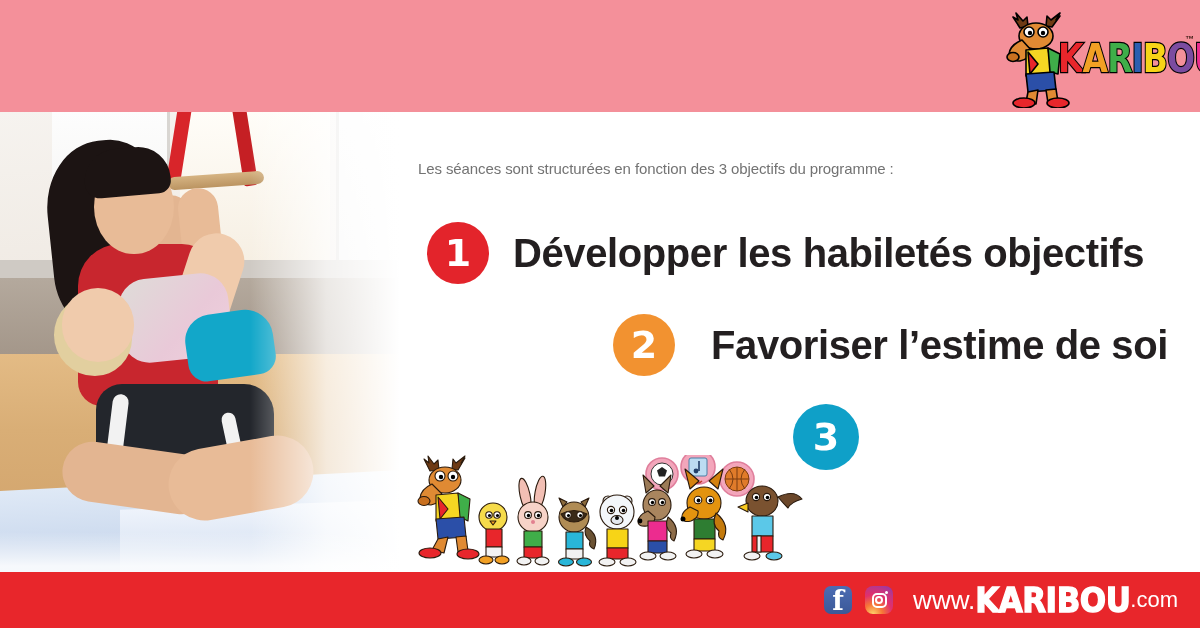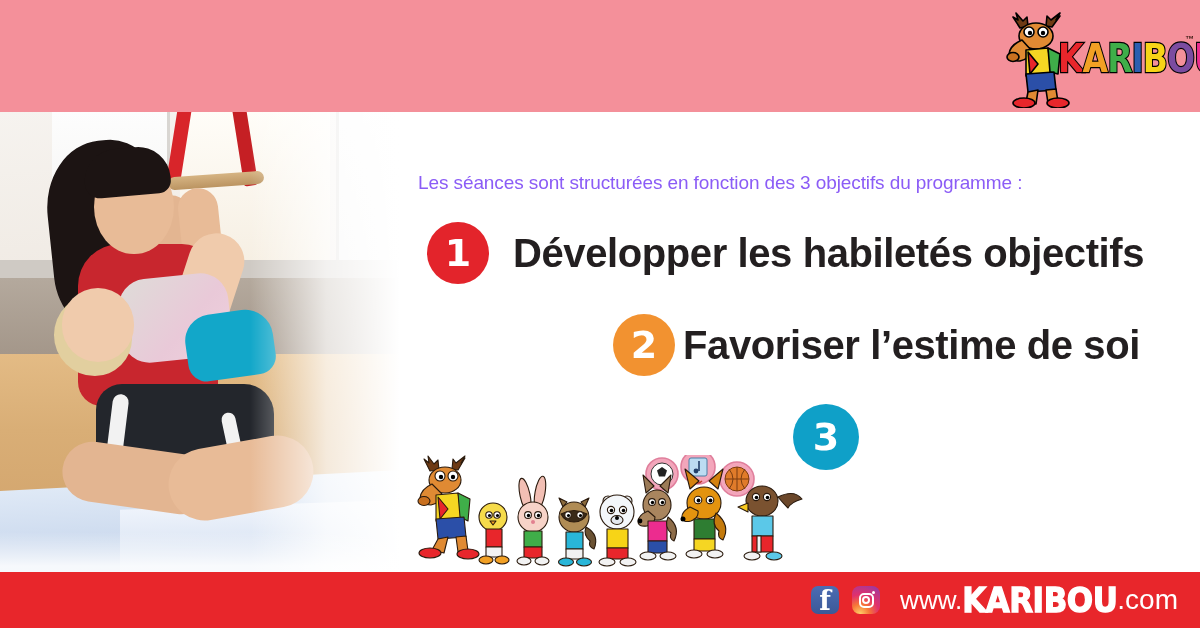--- a/index.html
+++ b/index.html
@@ -89,23 +89,23 @@
   .ph-child-legs { position:absolute; left:180px; top:120px; width:56px; height:110px; background:#f0cbac; border-radius:28px; transform:rotate(18deg); }
   .ph-child-short { position:absolute; left:186px; top:200px; width:88px; height:66px; background:#12a7c9; border-radius:26px 28px 18px 18px; transform:rotate(-8deg); }
   .ph-shorts { position:absolute; left:96px; top:272px; width:178px; height:110px; background:#23262c; border-radius:26px 30px 34px 38px; }
   .ph-shorts-trim { position:absolute; left:108px; top:282px; width:16px; height:92px; background:#f2f2f2; border-radius:10px; transform:rotate(7deg); }
   .ph-shorts-trim2 { position:absolute; left:228px; top:300px; width:14px; height:76px; background:#f2f2f2; border-radius:10px; transform:rotate(-12deg); }
   .ph-leg1 { position:absolute; left:62px; top:336px; width:150px; height:60px; background:#e3b591; border-radius:34px; transform:rotate(8deg); }
   .ph-leg2 { position:absolute; left:168px; top:330px; width:146px; height:72px; background:#e8bb97; border-radius:38px; transform:rotate(-10deg); }
 
   
   .intro {
-    position:absolute; left:418px; top:172px; width:760px;
+    position:absolute; left:418px; top:160px; width:760px;
     font-family:"Liberation Sans", sans-serif;
-    font-size:19px; color:#8b5cf6; letter-spacing:-0.1px;
+    font-size:15px; color:#737373; letter-spacing:-0.1px;
     white-space:nowrap;
     z-index:5;
   }
 
   .obj { position:absolute; display:flex; align-items:center; z-index:5; }
   .obj .badge {
     border-radius:50%;
     color:#ffffff;
     display:flex; align-items:center; justify-content:center;
     font-family:"DejaVu Sans", sans-serif;
@@ -119,21 +119,21 @@
     white-space:nowrap;
     letter-spacing:-0.4px;
   }
 
   #obj1 { left:427px; top:222px; }
   #obj1 .badge { width:62px; height:62px; background:#e3242b; font-size:38px; }
   #obj1 .obj-text { font-size:40px; margin-left:24px; }
 
   #obj2 { left:613px; top:314px; }
   #obj2 .badge { width:62px; height:62px; background:#f29230; font-size:38px; }
-  #obj2 .obj-text { font-size:40px; margin-left:8px; }
+  #obj2 .obj-text { font-size:40px; margin-left:36px; }
 
   #obj3 { left:793px; top:404px; }
   #obj3 .badge { width:66px; height:66px; background:#0fa0c8; font-size:38px; }
   #obj3 .obj-text { font-size:52px; margin-left:24px; }
 
   
   .animals { position:absolute; left:400px; top:455px; width:420px; height:120px; z-index:4; }
 
   
   .footer-bar {
@@ -154,21 +154,21 @@
              position:relative; }
   .ig-icon .ring { position:absolute; left:6.5px; top:6.5px; width:15px; height:15px; border:2.2px solid #fff; border-radius:5px; }
   .ig-icon .lens { position:absolute; left:10px; top:10px; width:8px; height:8px; border:2.2px solid #fff; border-radius:50%; }
   .ig-icon .dot { position:absolute; right:5px; top:5px; width:3px; height:3px; background:#fff; border-radius:50%; }
   .www { color:#ffffff; font-size:26px; font-family:"Liberation Sans", sans-serif; letter-spacing:0px; }
   .karibou-word {
     color:#fff; font-family:"DejaVu Sans", sans-serif; font-weight:900; font-size:31px;
     letter-spacing:-0.5px; transform:scaleY(1.08); display:inline-block;
     -webkit-text-stroke:1.2px #fff;
   }
-  .dotcom { color:#fff; font-size:28px; font-family:"Liberation Sans", sans-serif; }
+  .dotcom { color:#fff; font-size:22px; font-family:"Liberation Sans", sans-serif; }
 </style>
 </head>
 <body>
 
 <div id="poster">
 
   <div class="photo">
     <div class="ph-inner">
       <div class="ph-wall"></div>
       <div class="ph-window-a"></div>

